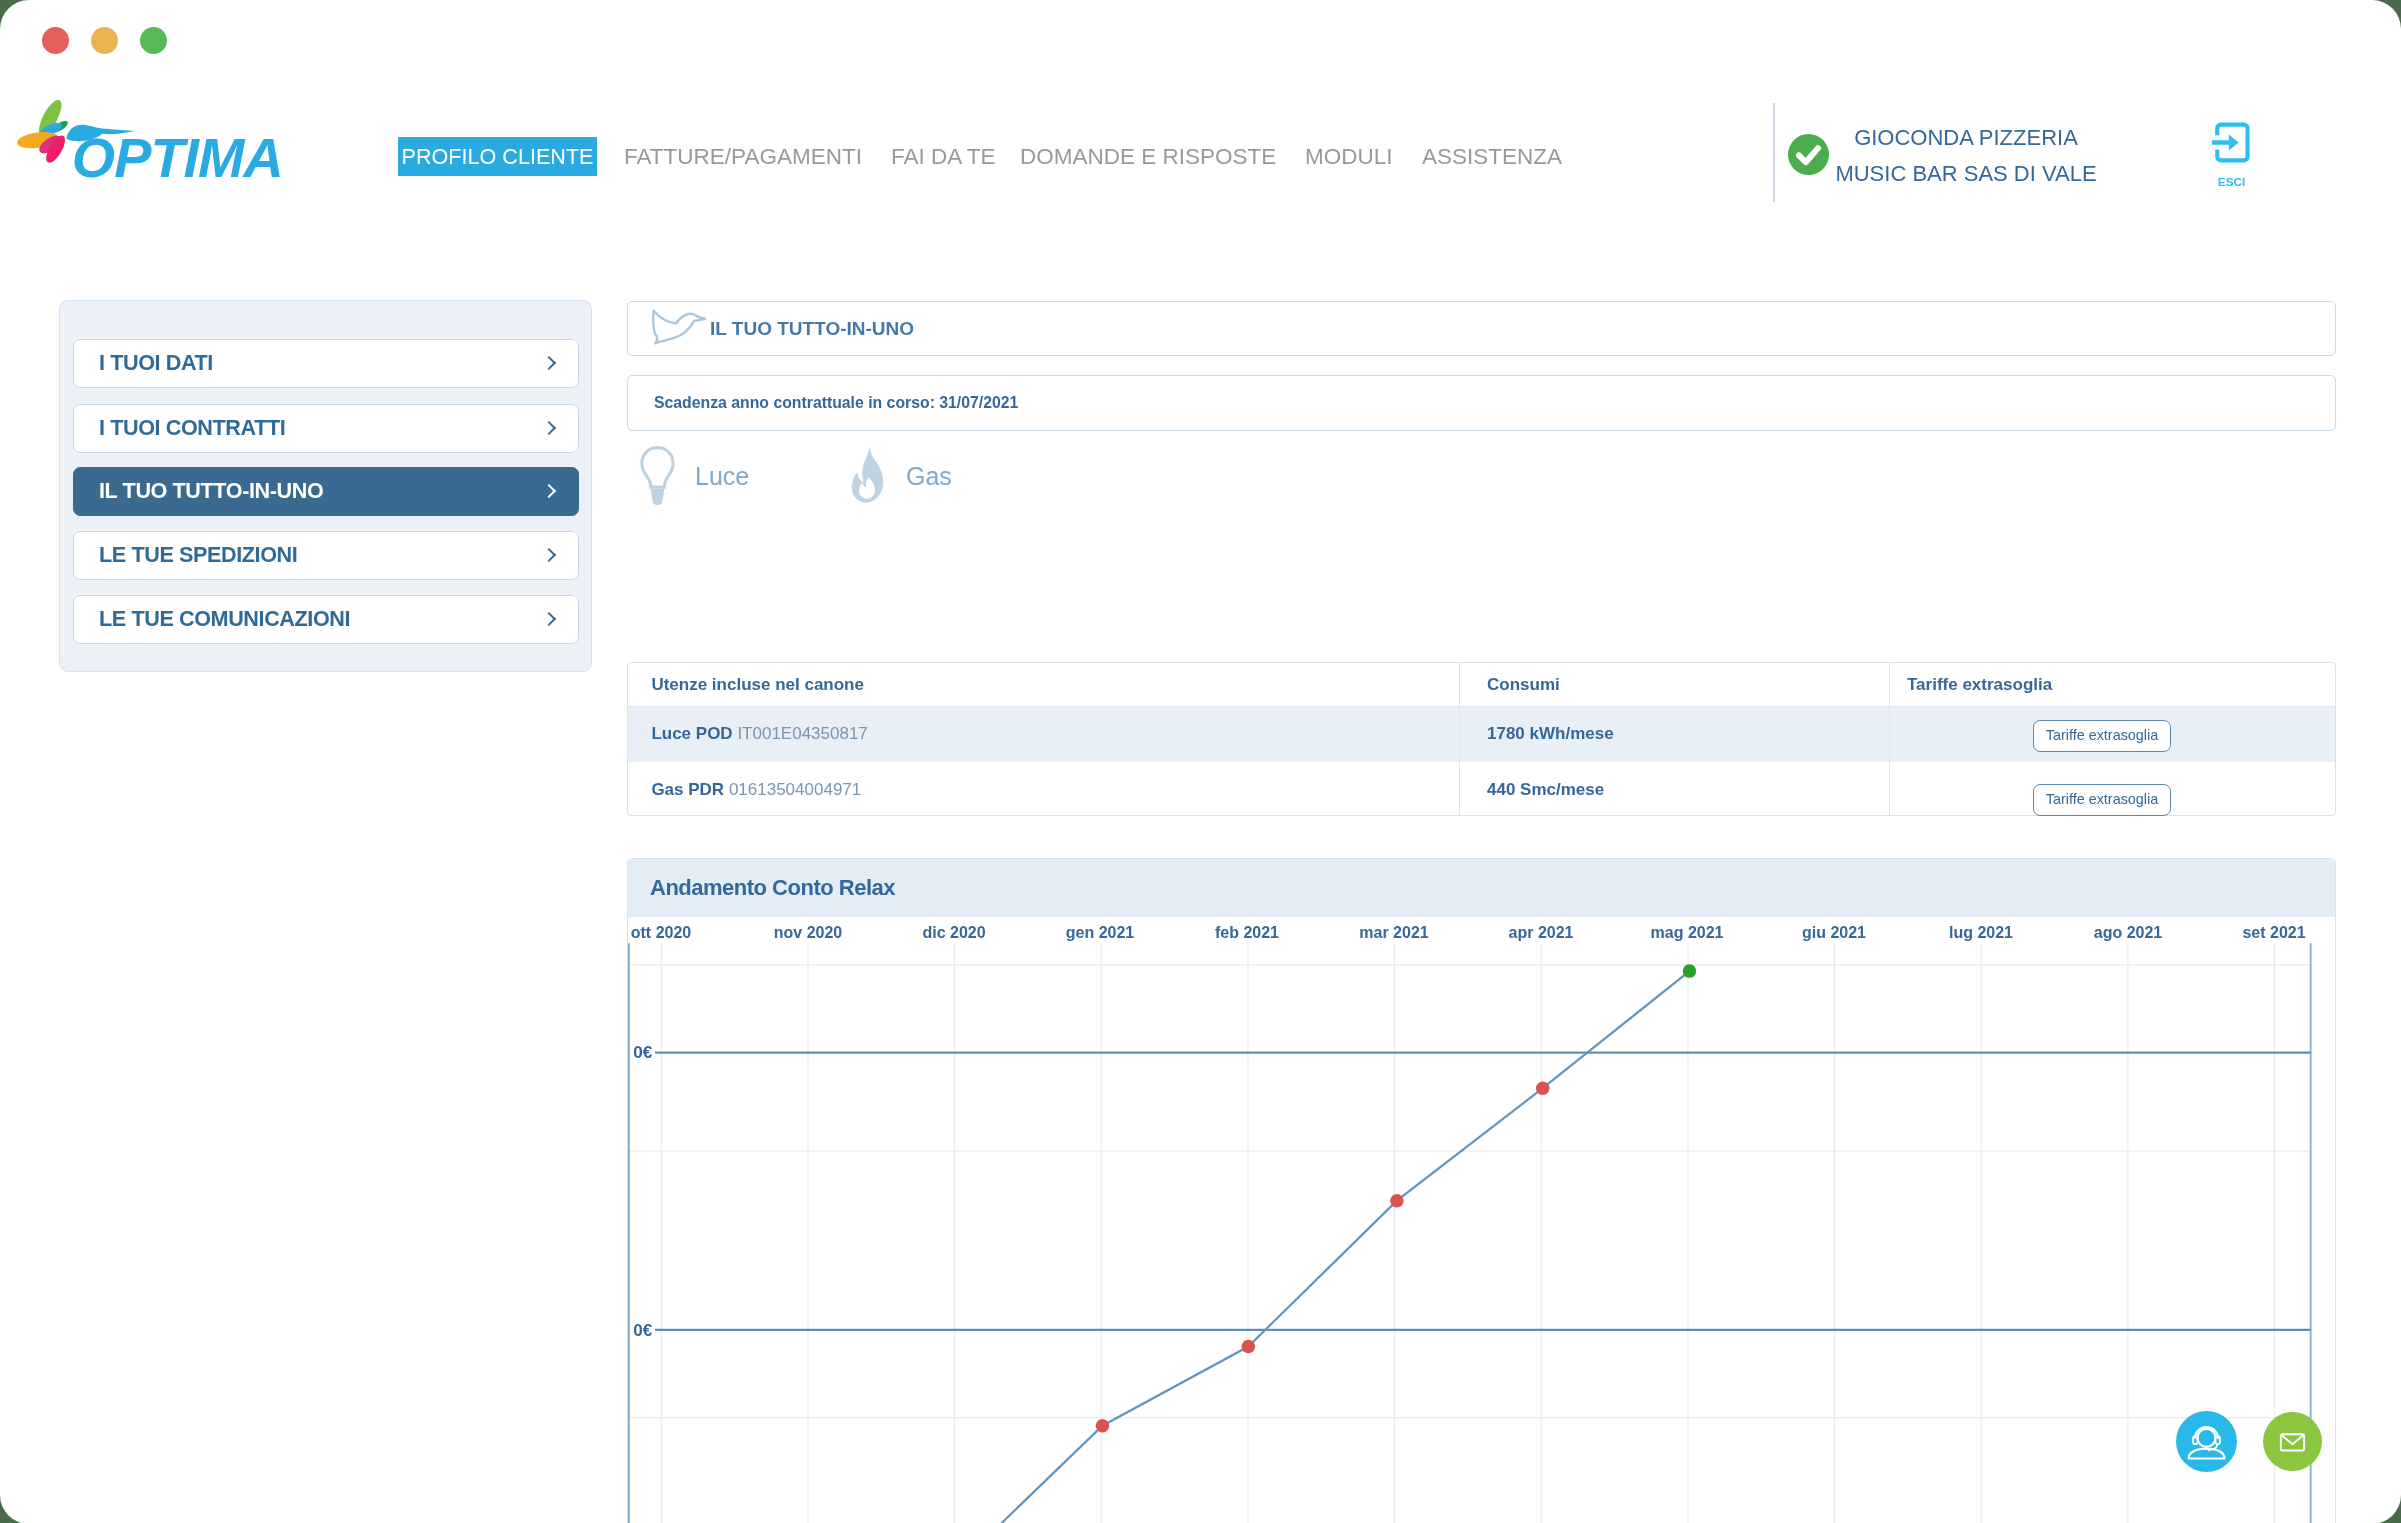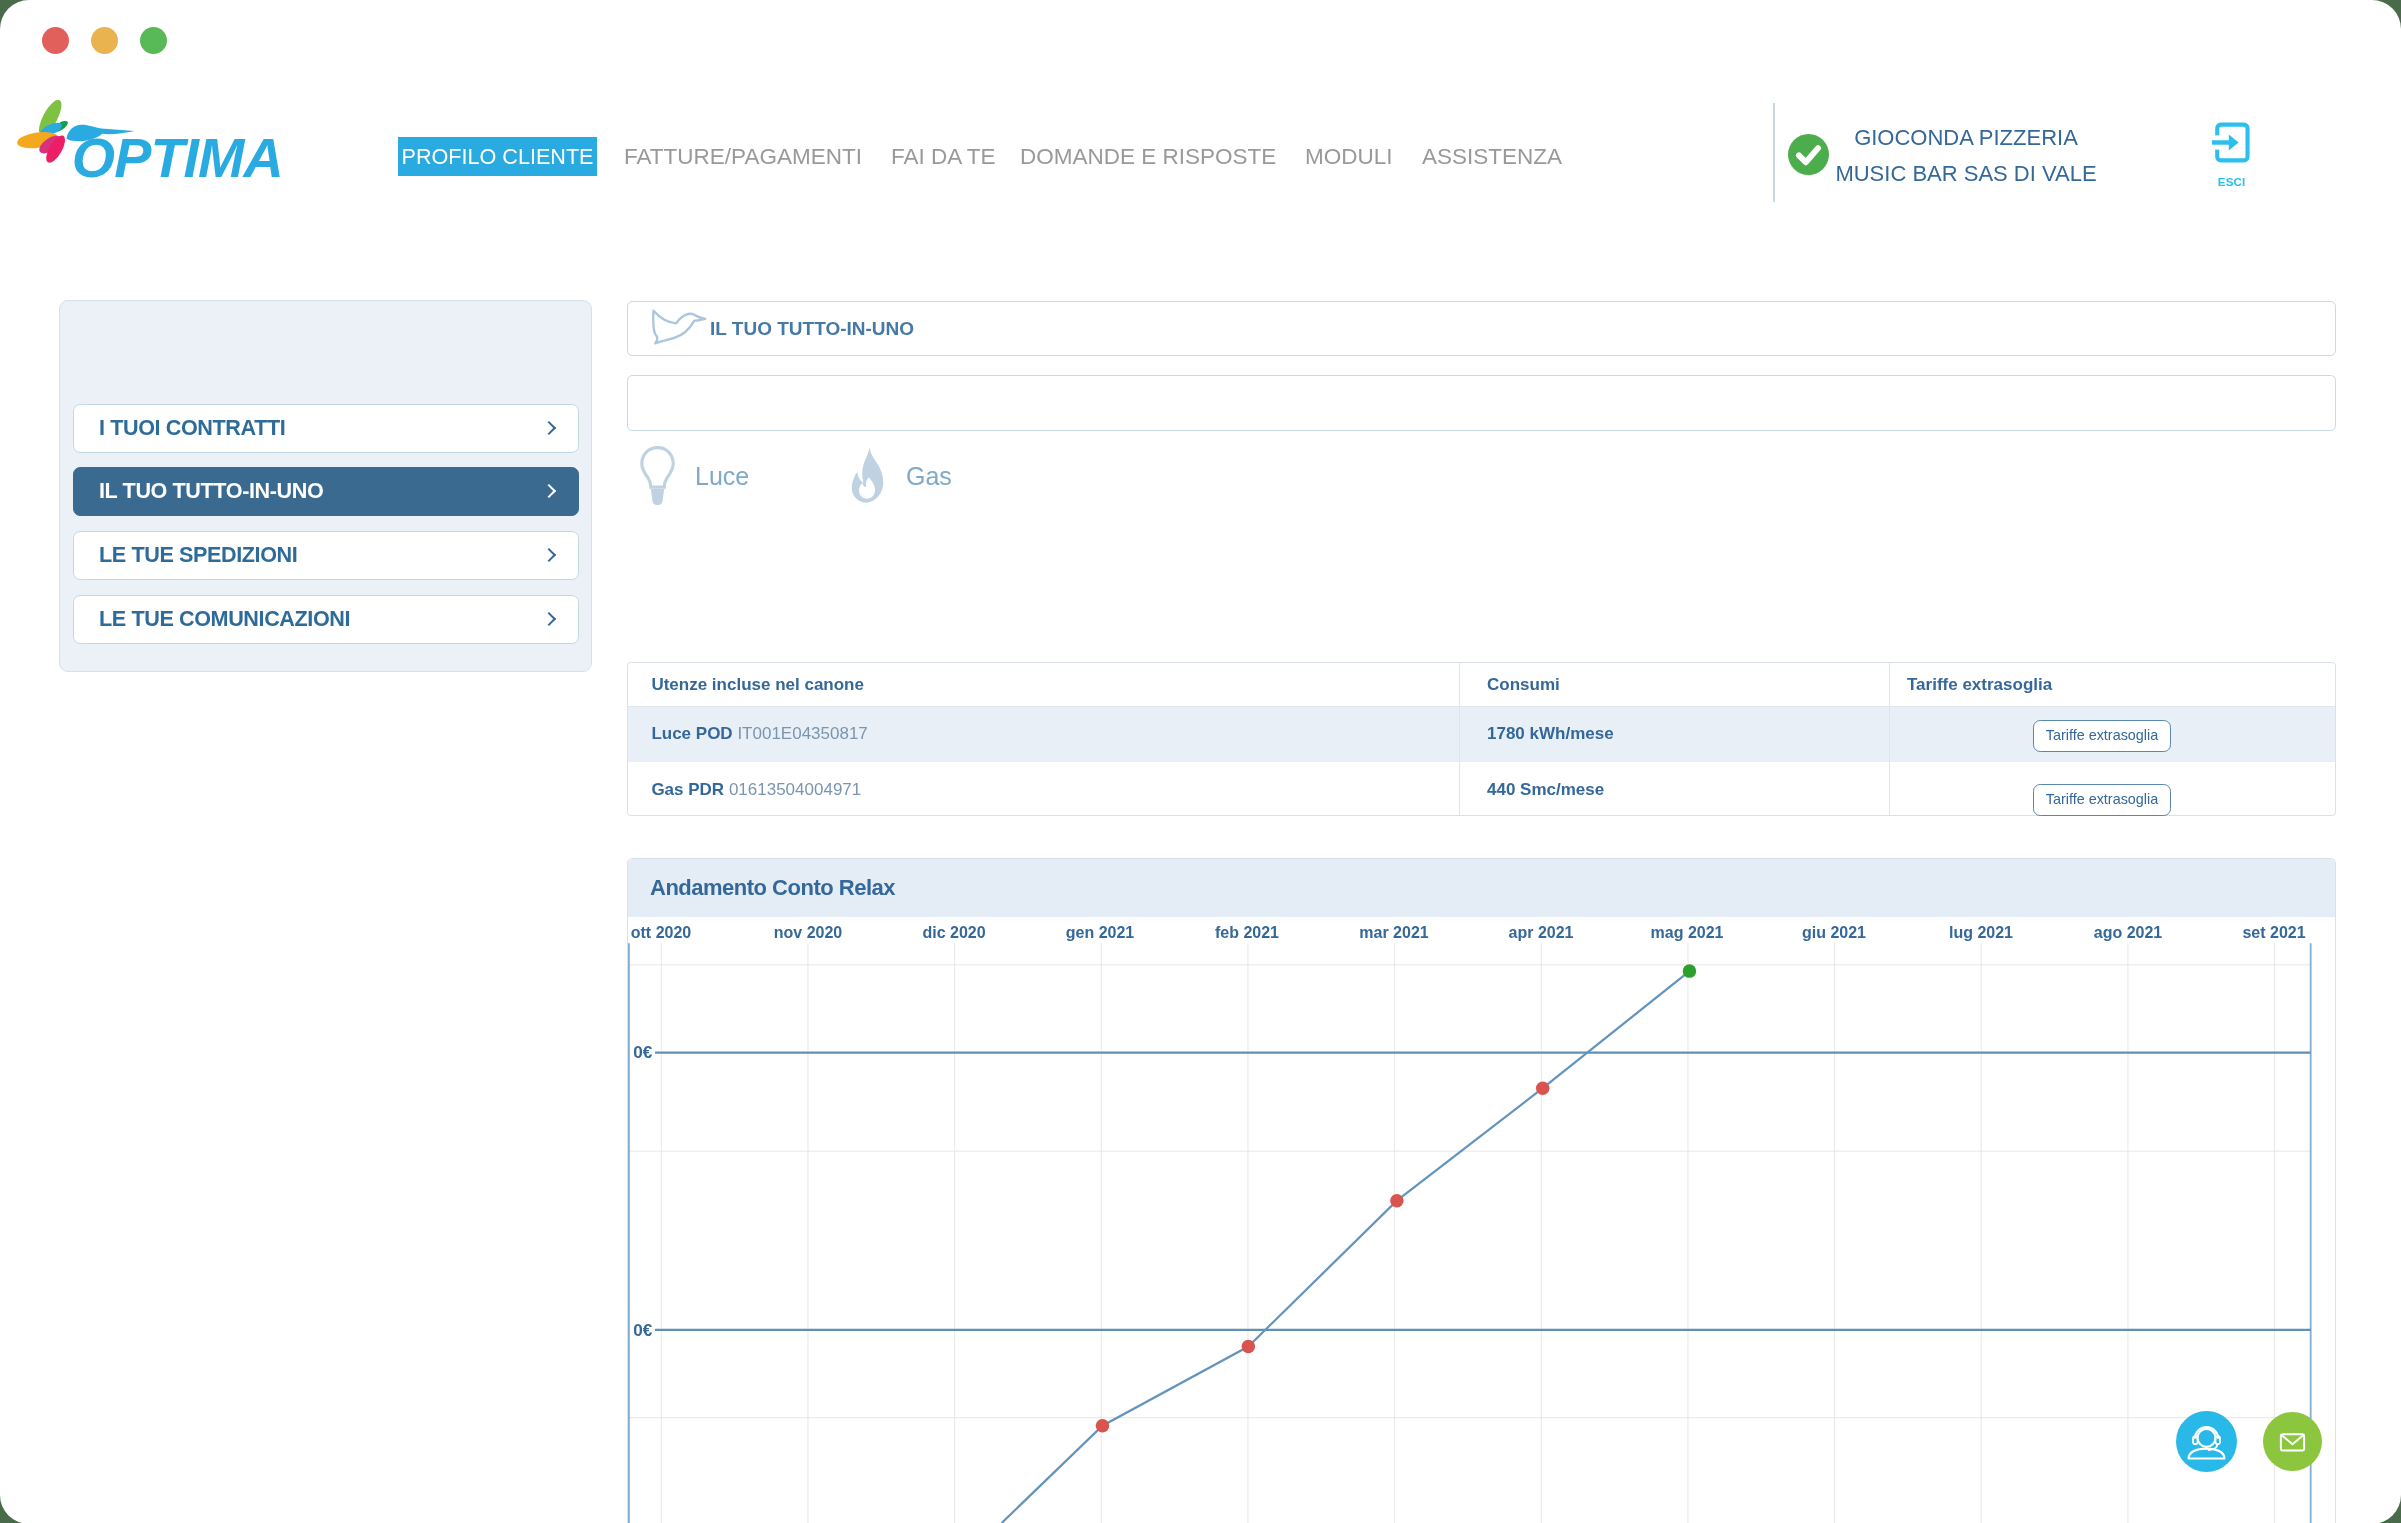--- a/index.html
+++ b/index.html
@@ -50,32 +50,34 @@
   <div class="abs blue" style="left:1822px; top:120px; width:288px; text-align:center; font-size:22px; line-height:36px; white-space:nowrap;">GIOCONDA PIZZERIA<br>MUSIC BAR SAS DI VALE</div>
   <svg class="abs" style="left:2210px; top:122px;" width="43" height="41" viewBox="0 0 48 46">
     <rect x="8" y="3" width="34" height="40" rx="4" fill="none" stroke="#2bbfef" stroke-width="4.6"></rect>
     <rect x="0" y="15" width="12" height="16" fill="#fff"></rect>
     <line x1="2" y1="23" x2="22" y2="23" stroke="#2bbfef" stroke-width="5"></line>
     <path d="M21,14 L32,23 L21,32 Z" fill="#2bbfef"></path>
   </svg>
   <div class="abs" style="left:2210px; top:175px; width:43px; text-align:center; font-size:11.7px; font-weight:bold; color:#2bbfef;">ESCI</div>
 
   <div class="abs" style="left:59px; top:300px; width:533px; height:372px; background:#ebf1f7; border:1.8px solid #d4e1ec; border-radius:9px;"></div>
+  <div class="sideitem" style="top:339px;">I TUOI DATI<div class="chev"></div></div>
   <div class="sideitem" style="top:404px;">I TUOI CONTRATTI<div class="chev"></div></div>
   <div class="sideitem" style="top:467px; background:#3a6a90; color:#fff; border-color:#3a6a90;">IL TUO TUTTO-IN-UNO<div class="chev" style="border-color:#fff;"></div></div>
   <div class="sideitem" style="top:595px;">LE TUE COMUNICAZIONI<div class="chev"></div></div>
   <div class="sideitem" style="top:531px;">LE TUE SPEDIZIONI<div class="chev"></div></div>
 
   <div class="card" style="top:301px; height:55px;"></div>
   <svg class="abs" style="left:649px; top:307px;" width="58" height="40" viewBox="0 0 64 44">
     <path d="M5,4 C12,12 21,17 30,18 C36,9 45,5 51,9 C54,11 58,12 62,13 C58,14 54,15 50,15 C45,24 38,31 28,34 C21,36 13,38 7,40 C10,36 10,33 7,30 C5,27 4,15 5,4 Z" fill="none" stroke="#a9c6dd" stroke-width="2.6" stroke-linejoin="round"></path>
   </svg>
   <div class="abs" style="left:710px; top:301px; height:55px; line-height:55px; font-size:19px; font-weight:bold; color:#4579a8;">IL TUO TUTTO-IN-UNO</div>
 
   <div class="card" style="top:375px; height:56px;"></div>
+  <div class="abs blue" style="left:654px; top:375px; height:56px; line-height:56px; font-size:15.8px; font-weight:bold;">Scadenza anno contrattuale in corso: 31/07/2021</div>
 
   <svg class="abs" style="left:639px; top:445px;" width="37" height="61" viewBox="0 0 41 68">
     <path d="M20.5,3 C10,3 3,11 3,21 C3,28 7,32 10,37 C12,40 13,43 13,47 L28,47 C28,43 29,40 31,37 C34,32 38,28 38,21 C38,11 31,3 20.5,3 Z" fill="none" stroke="#bed2e2" stroke-width="3.5"></path>
     <path d="M13,49 L28,49 L26,63 C26,65 24,67 20.5,67 C17,67 15,65 15,63 Z" fill="#bed2e2"></path>
   </svg>
   <div class="abs" style="left:695px; top:446px; height:61px; line-height:61px; font-size:25px; color:#7fa8c9;">Luce</div>
   <svg class="abs" style="left:851px; top:446px;" width="33" height="59" viewBox="0 0 37 66">
     <path d="M21,1 C21,9 27,15 31,22 C36,31 38,42 34,51 C30,60 21,65 13,63 C5,61 0,53 1,44 C2,38 4,33 7,29 C8,35 10,39 14,41 C11,31 13,21 17,13 C19,9 20,5 21,1 Z" fill="#bed2e2"></path>
     <path d="M20,35 C24,40 27,44 27,49 C27,55 23,59 18,59 C13,59 9,55 9,50 C9,46 11,43 13,41 C13,44 15,46 17,46 C16,42 17,38 20,35 Z" fill="#fff"></path>
   </svg>

